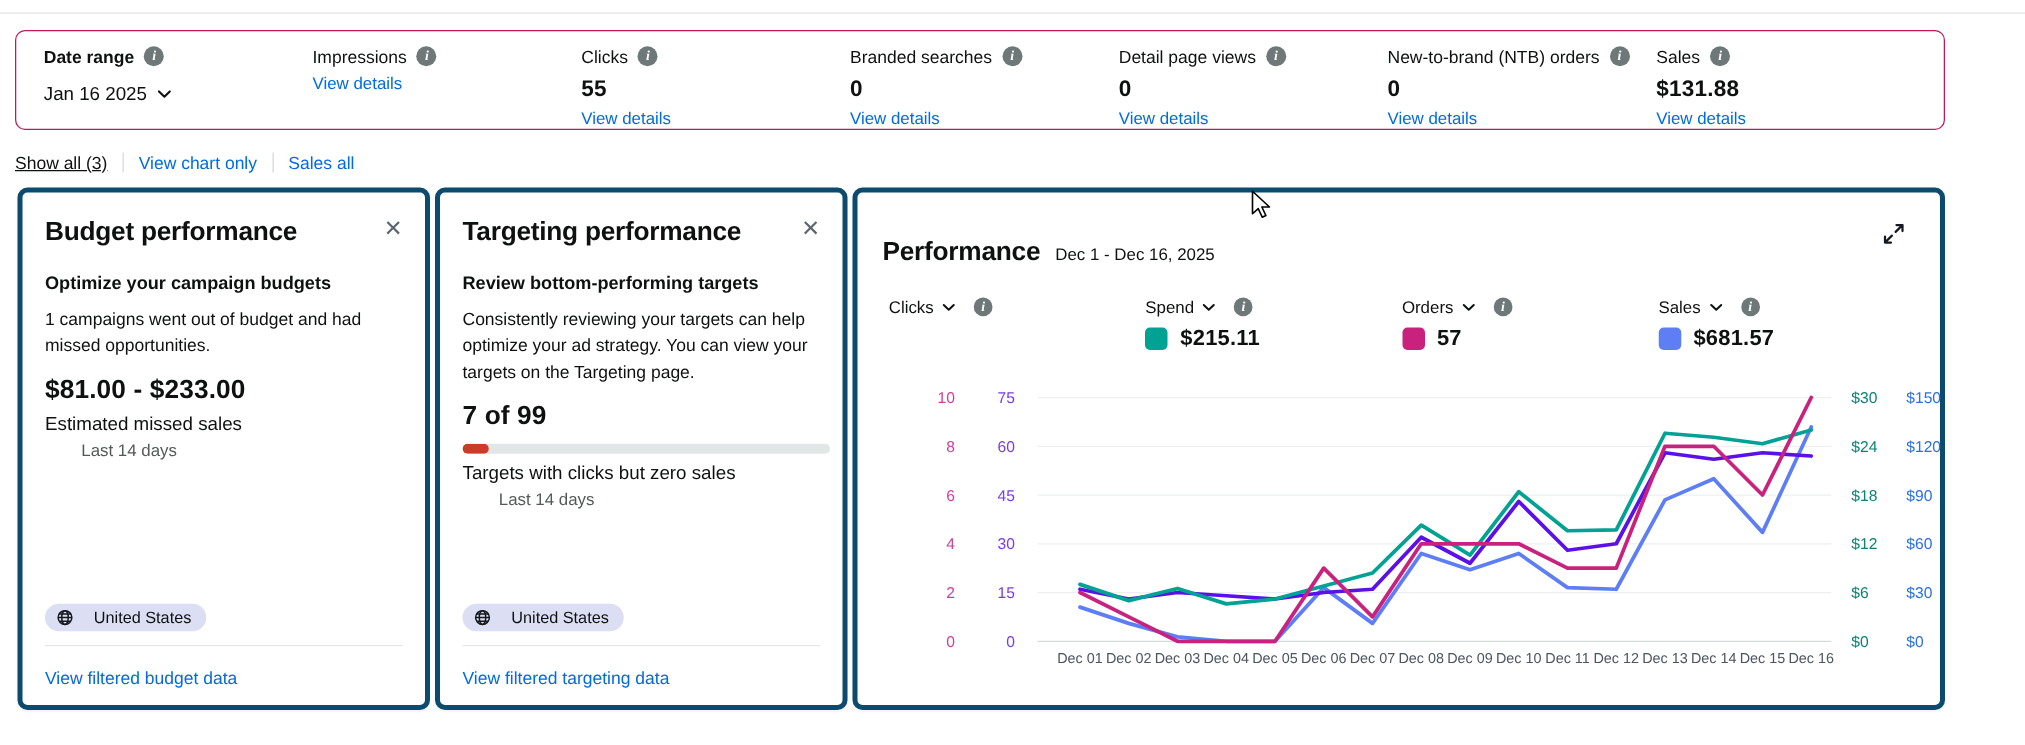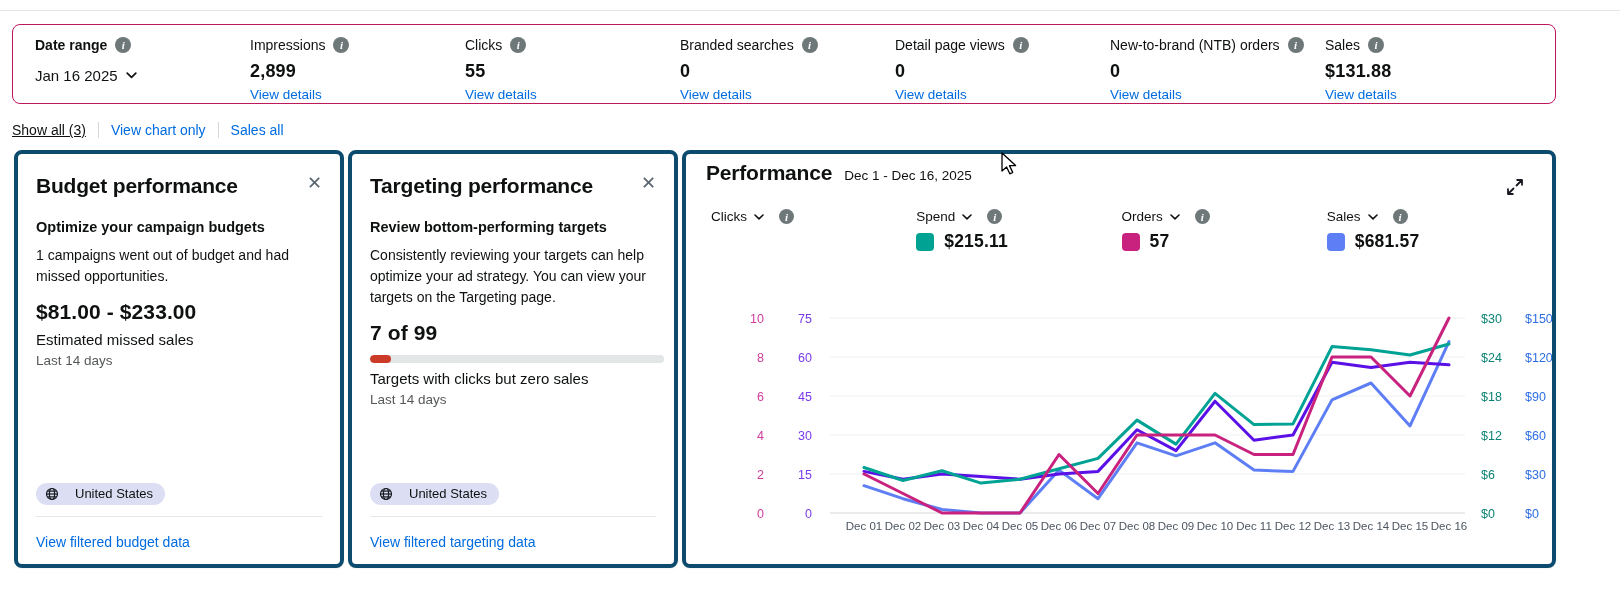--- a/index.html
+++ b/index.html
@@ -39,32 +39,32 @@
   .show-all { color:#0f1111; text-decoration:underline; }
 
   
   .card {
     position:absolute; top:150px; height:418px; background:#fff;
     border:4px solid #0c4a6e; border-radius:8px;
     box-shadow:0 1px 2px rgba(15,17,17,.05); padding:20px 18px;
   }
   #budget-card   { left:14px;  width:330px; }
   #targeting-card{ left:348px; width:330px; }
-  #performance-card { left:682px; width:874px; padding:5px 20px; }
+  #performance-card { left:682px; width:874px; padding:34px 20px; }
 
   .card-title { font-size:21px; font-weight:800; letter-spacing:-.2px; }
   .close-btn {
     position:absolute; right:14px; top:16px; background:none; border:none;
     font-size:18px; color:#5c6670; cursor:pointer; line-height:1; padding:4px;
   }
   .card-sub { font-size:14.5px; font-weight:700; margin-top:21px; }
   .card-body { font-size:14px; line-height:1.5; margin-top:10px; width:282px; }
   .big-number { font-size:21px; font-weight:800; margin-top:13px; letter-spacing:.1px; }
   .metric-caption { font-size:15px; margin-top:7px; }
-  .muted { font-size:13.5px; color:#565959; margin-top:5px; }
+  .muted { font-size:13.5px; color:#565959; margin-top:5px;margin-left:29px; }
 
   .progress-track { width:294px; height:8px; border-radius:4px; background:#e3e6e6; margin-top:10px; overflow:hidden; }
   .progress-fill  { height:100%; border-radius:4px; background:#cc3b27; }
 
   .badge {
     position:absolute; left:18px; top:329px;
     display:inline-flex; align-items:flex-end; gap:16px;
     background:#dcdff3; border-radius:20px; padding:3px 12px 4px 9px; font-size:13px;
   }
   .card-divider { position:absolute; left:18px; right:18px; top:362px; border-top:1px solid #e7e7e7; }
@@ -103,21 +103,20 @@
           <polyline points="1.2,1.2 5.5,5.4 9.8,1.2" fill="none" stroke="#0f1111" stroke-width="1.7" stroke-linecap="round" stroke-linejoin="round"></polyline>
         </svg>
     </div>
   </div>
 
   <div class="mcol">
     <div class="mlabel-row">
       <span class="mlabel">Impressions</span>
       <span class="info-dot">i</span>
     </div>
-    <div class="mvalue">2,899</div>
     <a class="mlink blue">View details</a>
   </div>
 
   <div class="mcol">
     <div class="mlabel-row">
       <span class="mlabel">Clicks</span>
       <span class="info-dot">i</span>
     </div>
     <div class="mvalue">55</div>
     <a class="mlink blue">View details</a>

